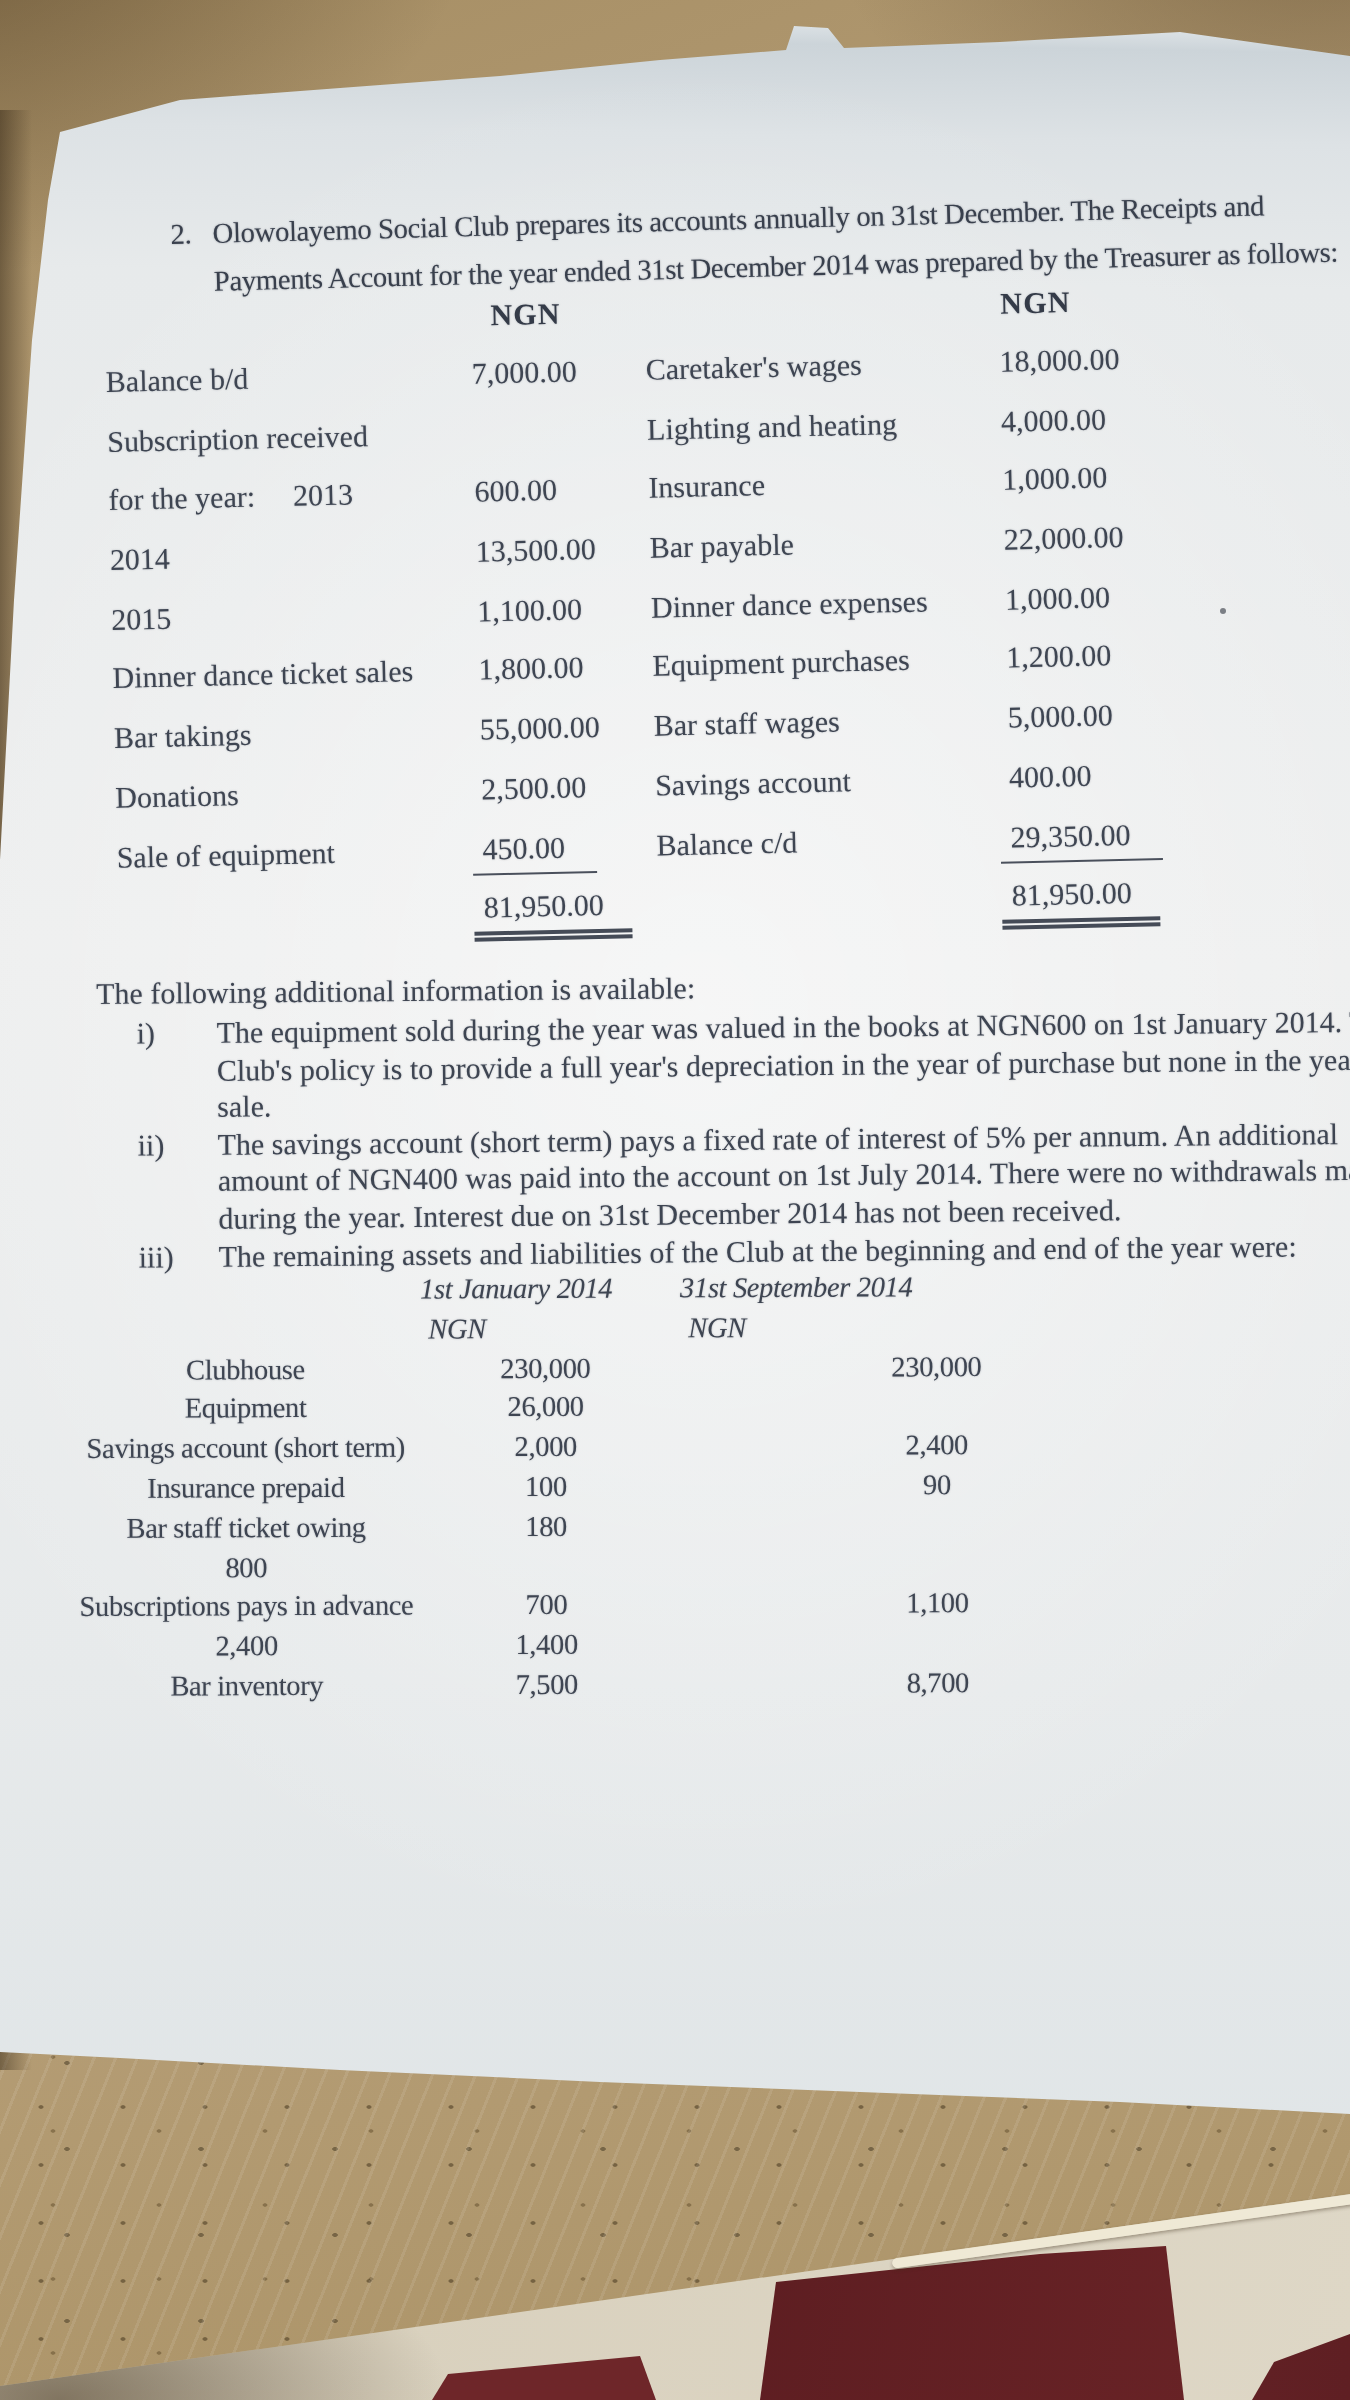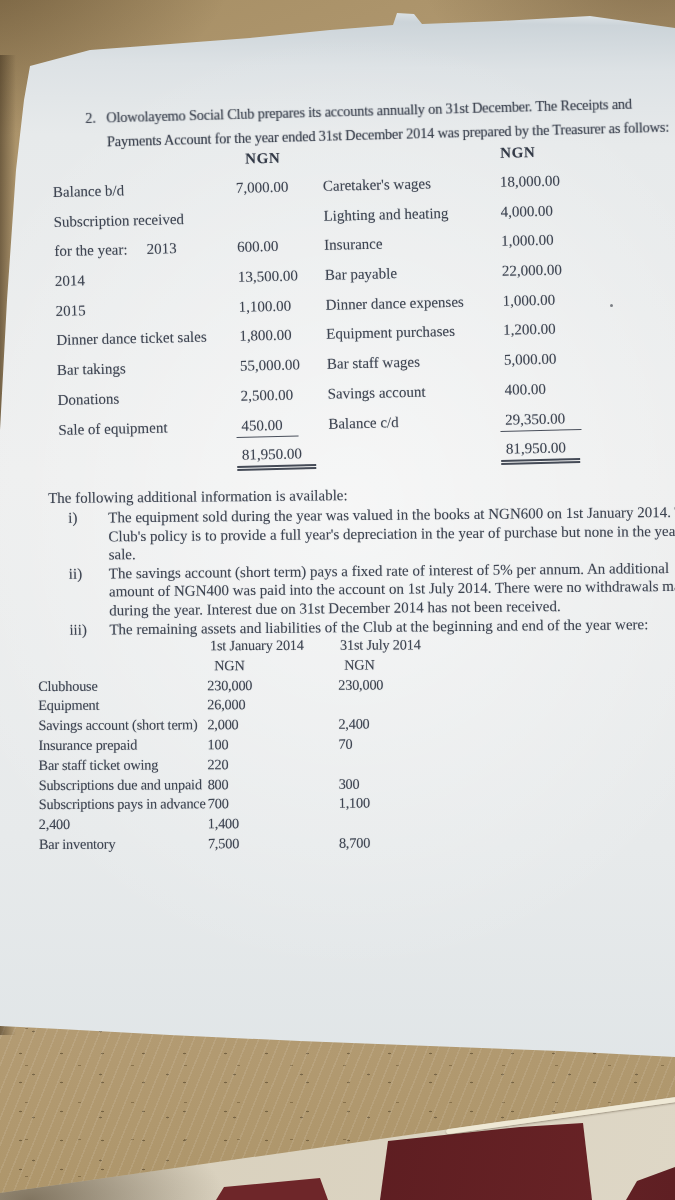--- a/index.html
+++ b/index.html
@@ -89,24 +89,24 @@
   .info{left:48px;top:489px;width:660px;font-size:15px;
     transform:rotate(-0.55deg);transform-origin:left top;}
   .info .lead{line-height:19px;margin-bottom:1px;white-space:nowrap;}
   .iitem{display:grid;grid-template-columns:60px 1fr;}
   .iitem .mark{padding-left:20px;line-height:18.6px;}
   .iline{line-height:18.6px;white-space:nowrap;}
   
   .assets{left:38px;top:638px;width:560px;font-size:14.3px;letter-spacing:-0.2px;
     transform:rotate(-0.25deg);transform-origin:left top;}
   .bhead{display:grid;grid-template-columns:172px 130px 1fr;height:19.8px;}
-  .bhead span{white-space:nowrap;}
+  .bhead span{white-space:nowrap;font-style:italic;}
   .bngn{padding-left:4px;}
   .brow{display:grid;grid-template-columns:169px 131px 1fr;height:19.8px;}
-  .brow span{white-space:nowrap;line-height:17px;}
+  .brow span{white-space:nowrap;line-height:17px;text-align:center;}
 </style>
 </head>
 <body>
 
 <div class="layer desk"></div>
 <div class="desk-front"></div>
 <div class="layer floor"></div>
 <div class="layer red1"></div>
 <div class="layer red2"></div>
 <div class="layer red3"></div>
@@ -216,21 +216,21 @@
       <div>
         <div class="iline">The remaining assets and liabilities of the Club at the beginning and end of the year were:</div>
       </div>
     </div>
   </div>
 
   <div class="sec assets ink">
     <div class="bhead">
       <span></span>
       <span>1st January 2014</span>
-      <span>31st July 2014</span>
+      <span>31st September 2014</span>
     </div>
     <div class="bhead">
       <span></span>
       <span class="bngn">NGN</span>
       <span class="bngn">NGN</span>
     </div>
 
     <div class="brow">
       <span>Clubhouse</span>
       <span>230,000</span>
@@ -241,30 +241,28 @@
       <span>26,000</span>
     </div>
     <div class="brow">
       <span>Savings account (short term)</span>
       <span>2,000</span>
       <span>2,400</span>
     </div>
     <div class="brow">
       <span>Insurance prepaid</span>
       <span>100</span>
-      <span>70</span>
+      <span>90</span>
     </div>
     <div class="brow">
       <span>Bar staff ticket owing</span>
-      <span>220</span>
-    </div>
-    <div class="brow">
-      <span>Subscriptions due and unpaid</span>
+      <span>180</span>
+    </div>
+    <div class="brow">
       <span>800</span>
-      <span>300</span>
     </div>
     <div class="brow">
       <span>Subscriptions pays in advance</span>
       <span>700</span>
       <span>1,100</span>
     </div>
     <div class="brow">
       <span>2,400</span>
       <span>1,400</span>
     </div>

